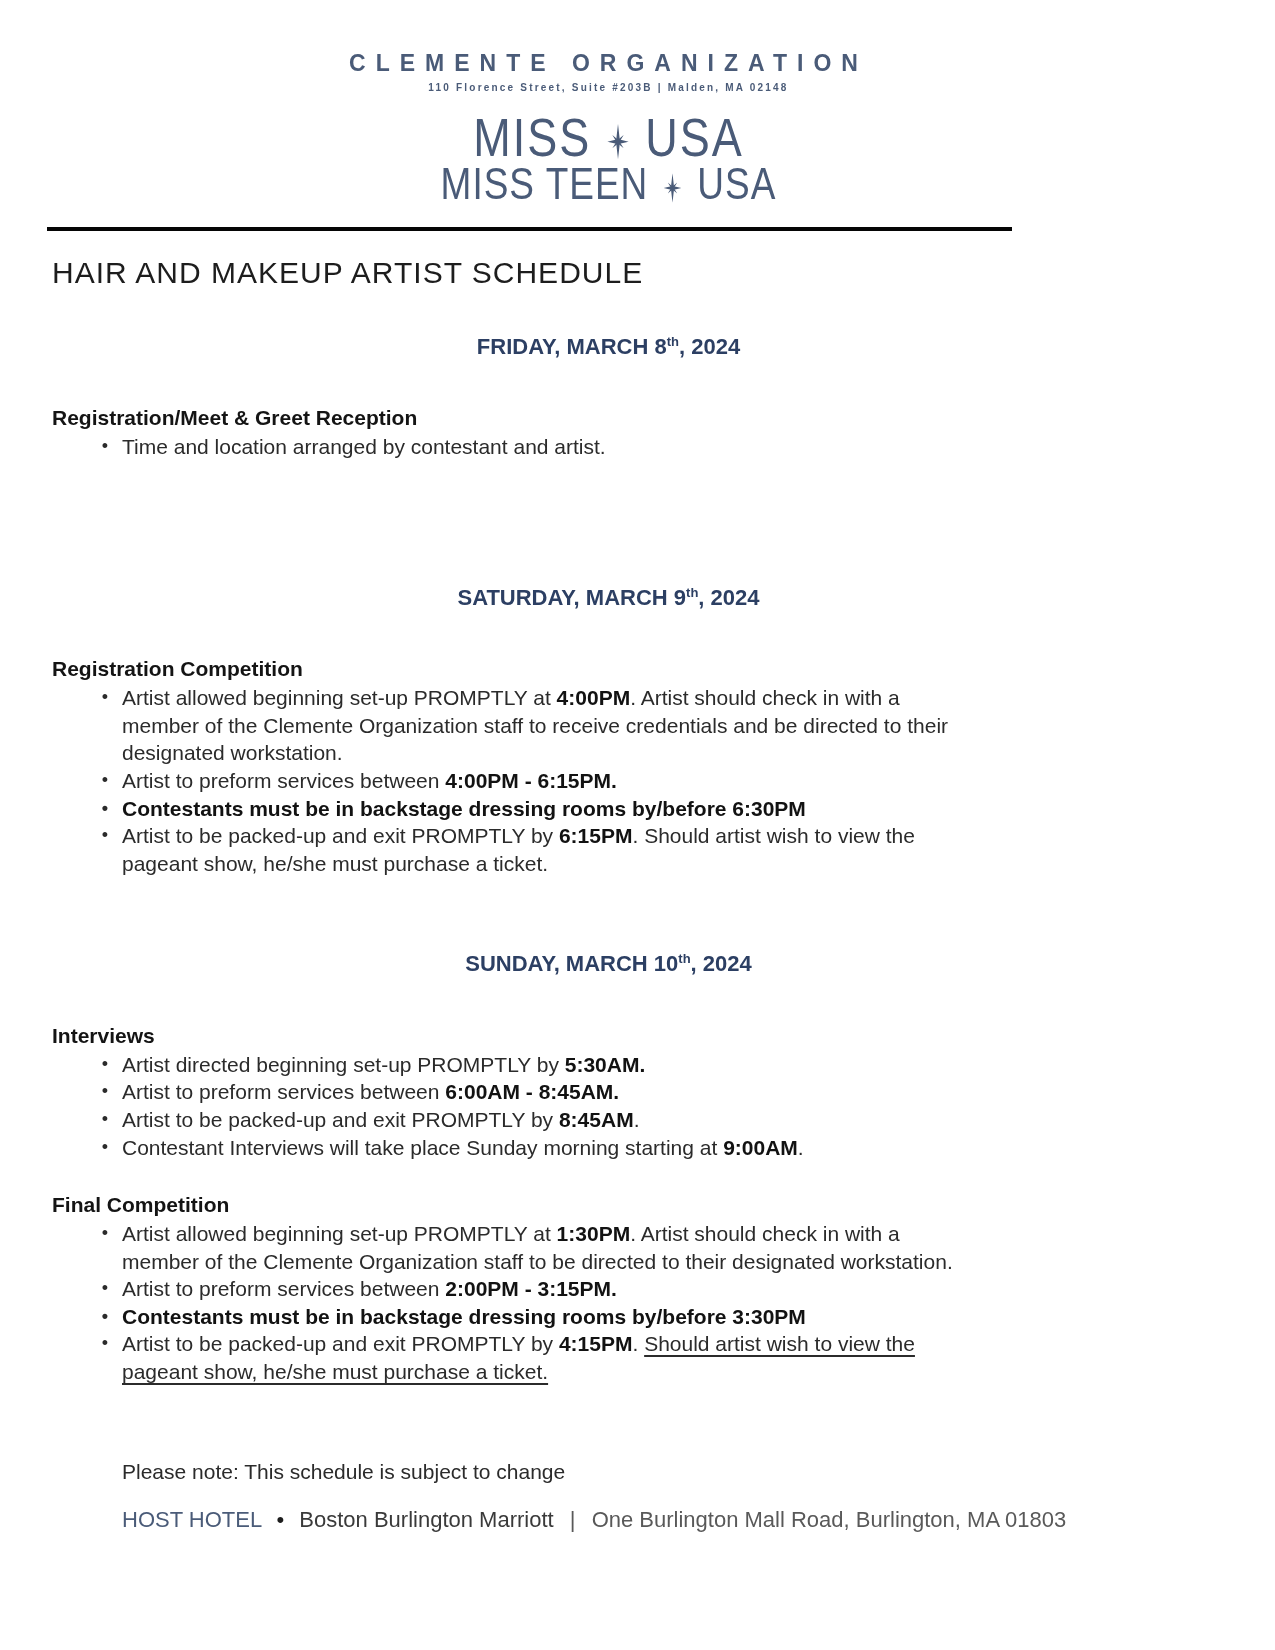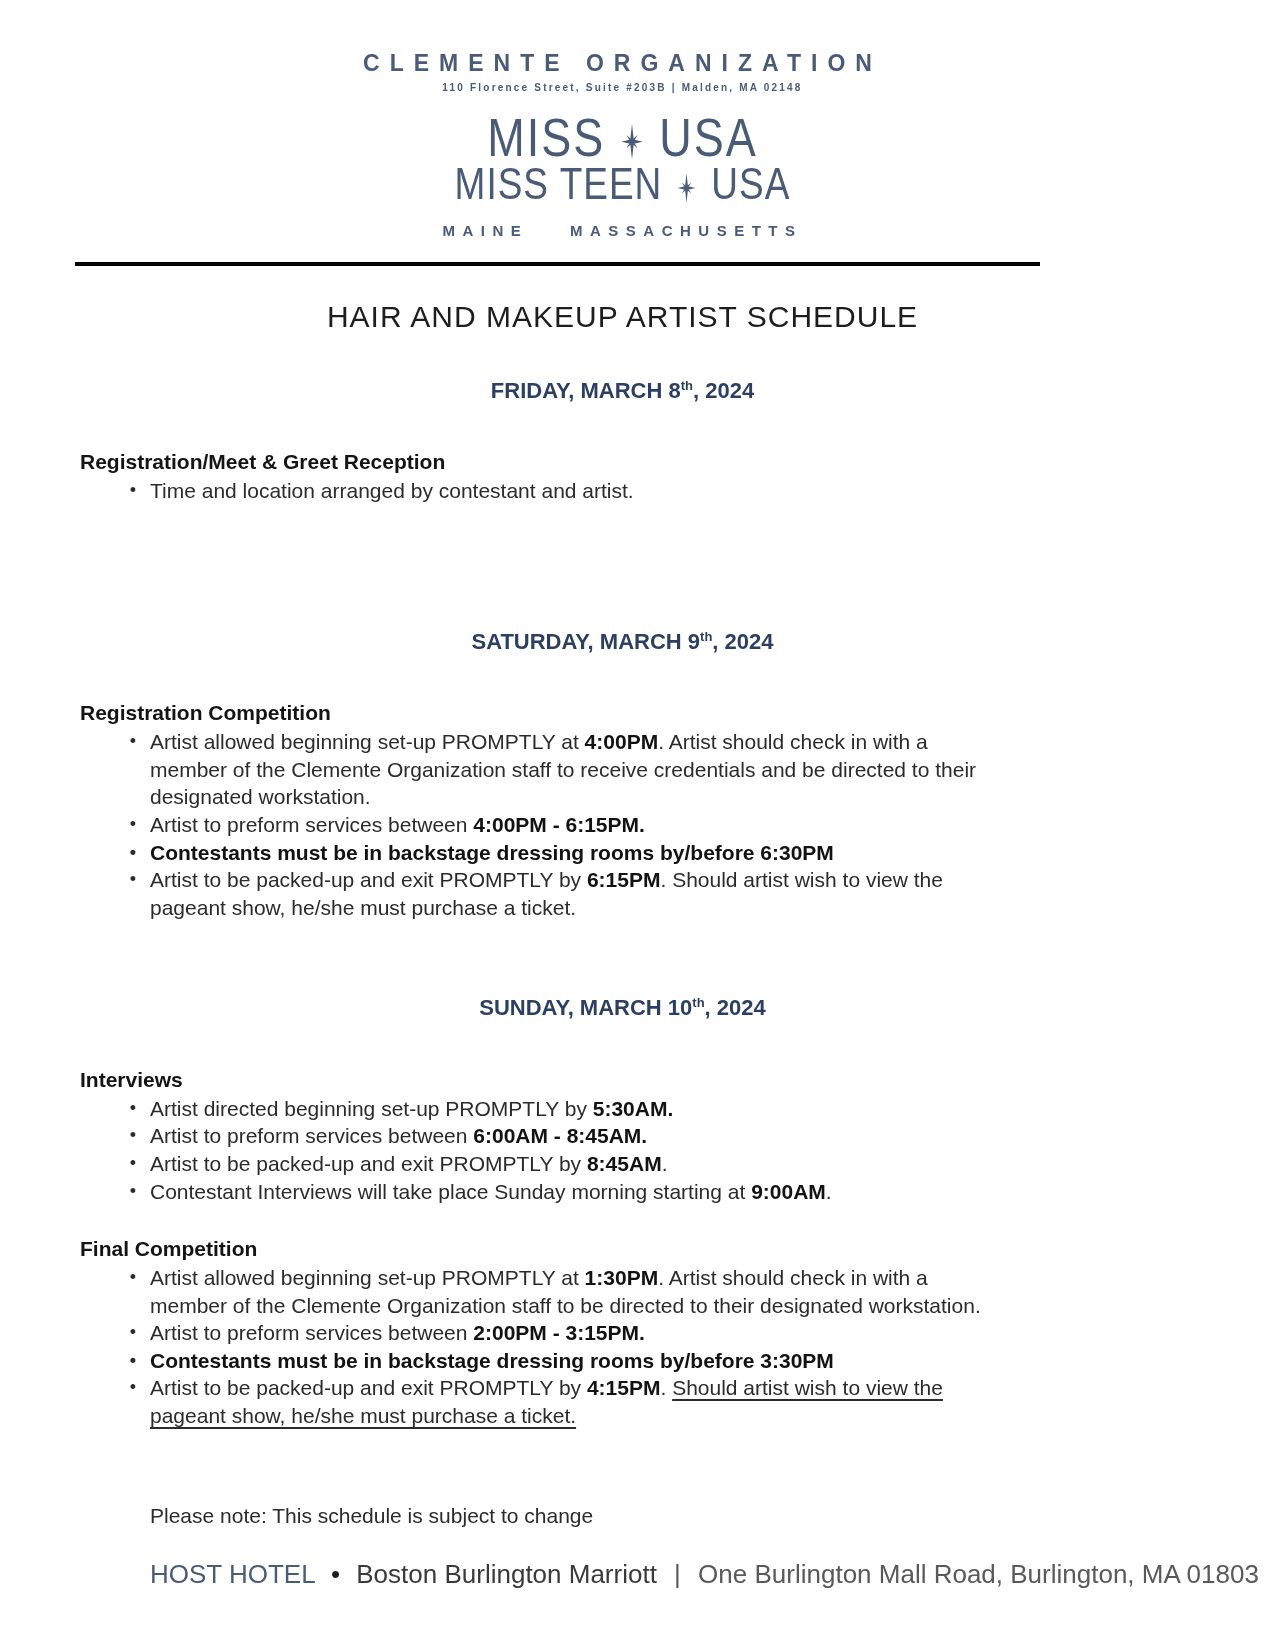--- a/index.html
+++ b/index.html
@@ -7,21 +7,21 @@
     --slate:#4A5B78;
     --ink:#262626;
     --gray:#595959;
   }
   html,body{margin:0;padding:0;background:#ffffff;}
   .page{
     position:relative;
     width:1275px;height:1650px;
     margin:0 auto;
     box-sizing:border-box;
-    padding:50px 110px 0 80px;
+    padding:50px 110px 0 52px;
     background:#fff;
     font-family:"Liberation Sans", sans-serif;
     color:var(--ink);
     overflow:hidden;
   }
   
   .letterhead{text-align:center;}
   .org-name{
     font-size:23px;font-weight:700;letter-spacing:10px;
     color:var(--slate);
@@ -49,22 +49,21 @@
     letter-spacing:7.5px;word-spacing:30px;
     color:var(--slate);
   }
   
   .rule{
     height:4px;background:#050505;border:none;
     width:965px;margin:24px 0 0 -5px;
   }
   
   .doc-title{
-    margin-top:34px;
-    text-align:center;
+    margin-top:25px;
     font-size:30px;font-weight:400;letter-spacing:1px;
     color:#1d1d1d;
   }
   
   .days{margin-top:44px;}
   .day{margin-bottom:74px;}
   .day-0{margin-bottom:124px;}
   .day-heading{
     text-align:center;
     color:var(--navy);
@@ -84,21 +83,21 @@
     flex:none;width:34px;margin-left:36px;
     text-align:center;font-size:18px;
   }
   .marker.bold{font-weight:700;}
   .btext{max-width:856px;}
   .b{font-weight:700;color:#121212;}
   .u{text-decoration:underline;text-underline-offset:4px;}
   
   .footer{margin:64px 0 0 70px;}
   .note{font-size:21px;color:#2b2b2b;}
-  .host{margin-top:31px;font-size:26px;white-space:nowrap;}
+  .host{margin-top:23px;font-size:22px;white-space:nowrap;}
   .host-label{color:var(--slate);}
   .host-sep{color:#1d1d1d;margin:0 9px;}
   .hotel{color:#3a3a3a;}
   .pipe{color:var(--gray);margin:0 10px;}
   .host-address{color:var(--gray);}
 </style>
 </head>
 <body>
 
 <div class="page">
@@ -113,21 +112,20 @@
               <path d="M12 0 L13.4 10.6 L20.5 12 L13.4 13.4 L12 24 L10.6 13.4 L3.5 12 L10.6 10.6 Z"></path>
               <path transform="rotate(45 12 12)" d="M12 5.6 L12.9 11.1 L18.4 12 L12.9 12.9 L12 18.4 L11.1 12.9 L5.6 12 L11.1 11.1 Z"></path>
             </svg></span><span>USA</span>
       </div><br>
       <div class="logo-line logo-line2">
         <span>MISS TEEN</span><span class="logo-star"><svg width="25" height="25" viewBox="0 0 24 24" fill="#4A5B78">
               <path d="M12 0 L13.4 10.6 L20.5 12 L13.4 13.4 L12 24 L10.6 13.4 L3.5 12 L10.6 10.6 Z"></path>
               <path transform="rotate(45 12 12)" d="M12 5.6 L12.9 11.1 L18.4 12 L12.9 12.9 L12 18.4 L11.1 12.9 L5.6 12 L11.1 11.1 Z"></path>
             </svg></span><span>USA</span>
       </div>
-      <div class="logo-sub">MAINE  MASSACHUSETTS</div>
     </div>
   </header>
 
   <hr class="rule">
 
   <h1 class="doc-title">HAIR AND MAKEUP ARTIST SCHEDULE</h1>
 
   <main class="days">
       <section class="day day-0">
         <div class="day-heading"><span>FRIDAY, MARCH 8</span><sup>th</sup><span>, 2024</span></div>

